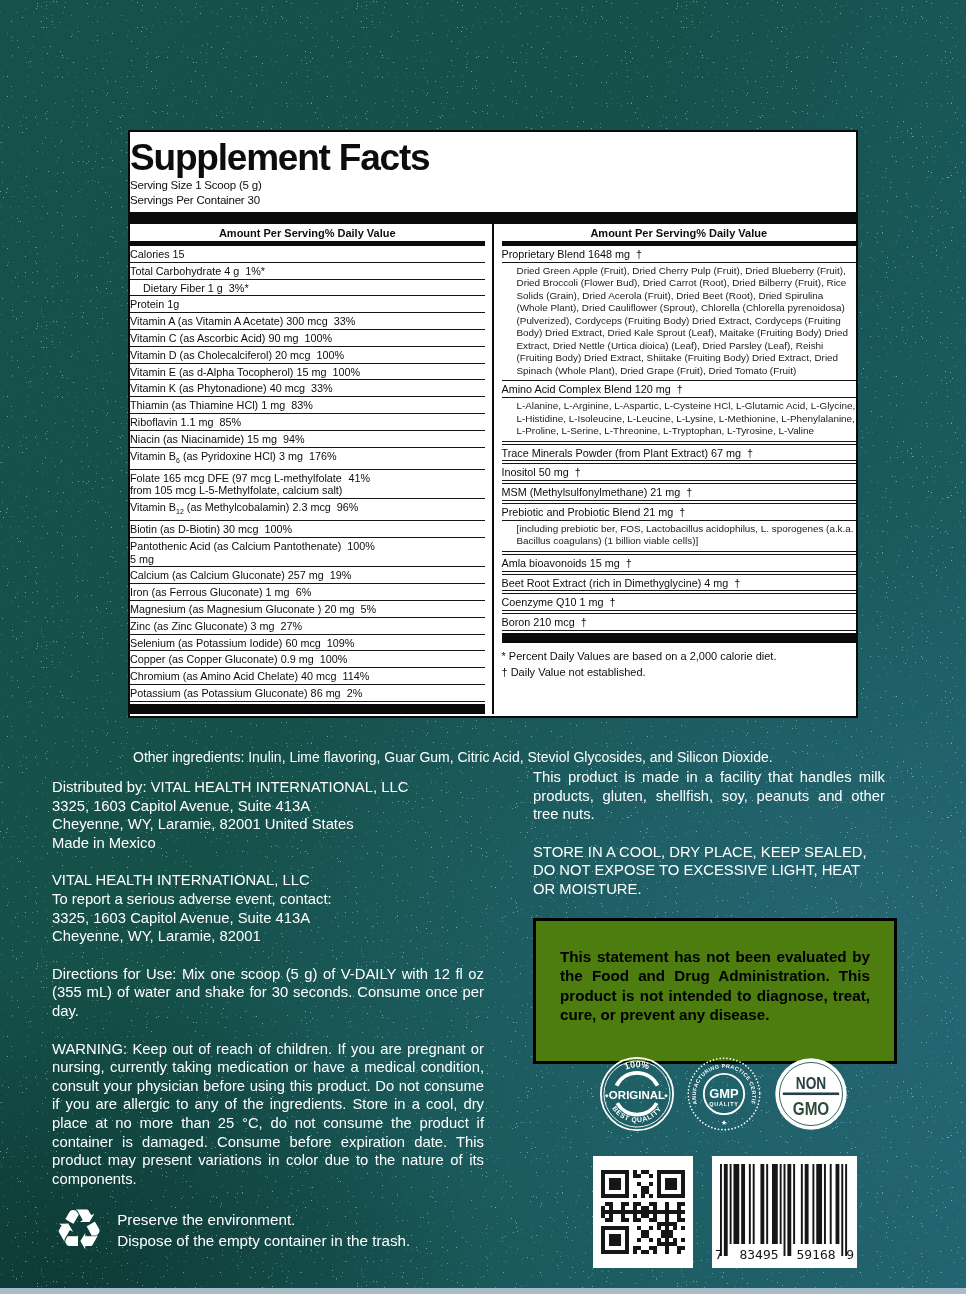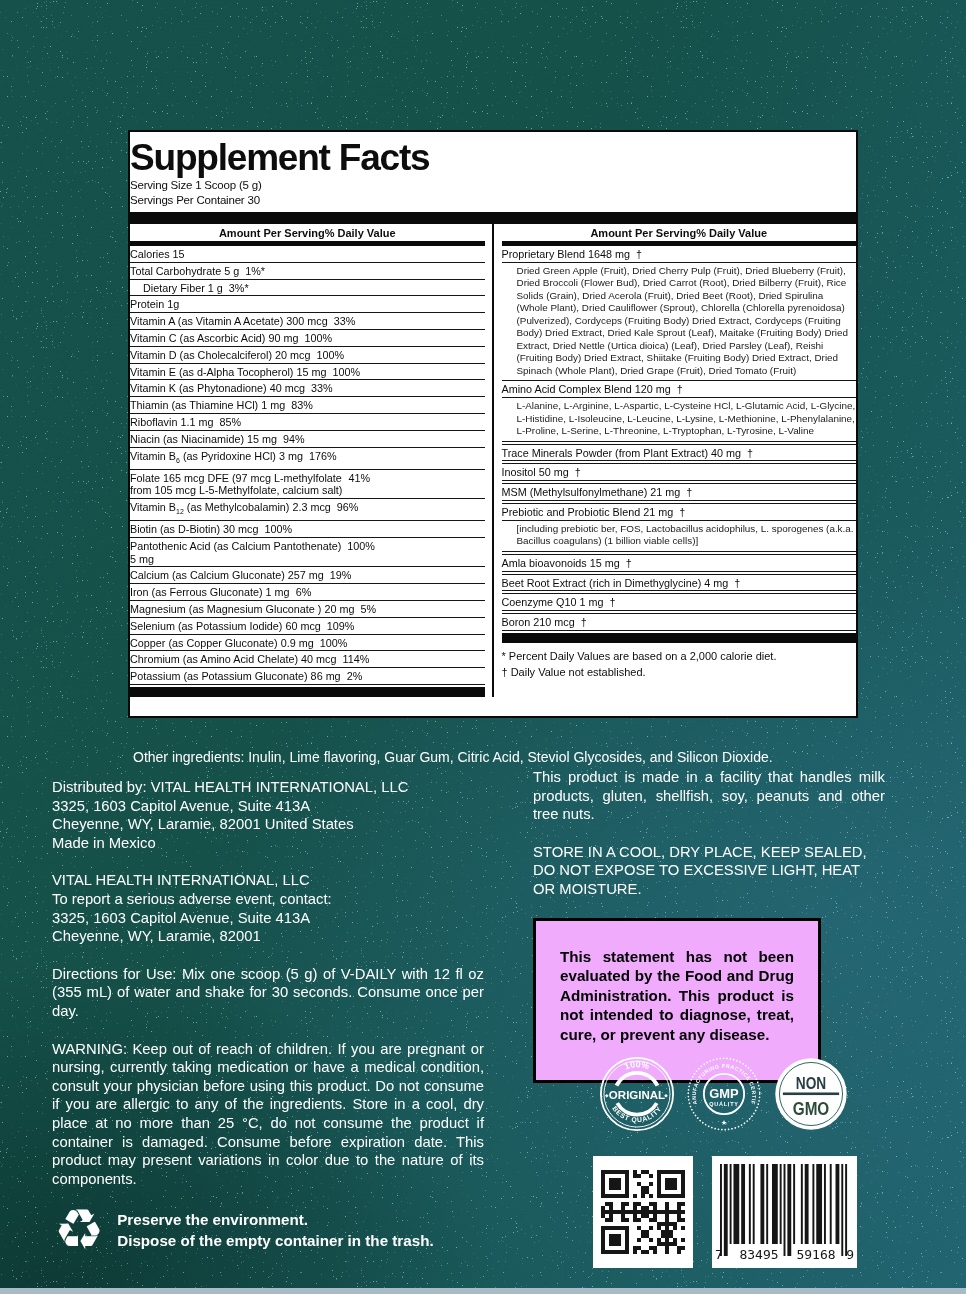--- a/index.html
+++ b/index.html
@@ -39,32 +39,32 @@
   .foot div{margin-bottom:3px}
 
   
   .other{position:absolute;left:133px;top:734px;width:724px;color:#fff;font-size:14px;line-height:18px}
   .linfo{position:absolute;left:52px;top:778px;width:432px;color:#fff;font-size:14.8px;line-height:18.6px}
   .blk{margin-bottom:19px}
   .bold{font-weight:normal}
   .just{text-align:justify}
   .rinfo{position:absolute;left:533px;top:768px;width:352px;color:#fff;font-size:14.8px;line-height:18.6px}
   .rblk{margin-bottom:19px}
-  .fda{margin-top:18px;background:#f0abfc;border:3px solid #000;color:#000;font-weight:bold;
-       padding:26px 24px 36px;text-align:justify;font-size:15.2px;line-height:19.5px;box-sizing:border-box;width:288px}
+  .fda{margin-top:18px;background:#4d7c0f;border:3px solid #000;color:#000;font-weight:bold;
+       padding:26px 24px 36px;text-align:justify;font-size:15.2px;line-height:19.5px;box-sizing:border-box;width:364px}
 
   
   .badges{position:absolute;left:599px;top:1056px;display:flex;gap:11px}
   .badge{width:76px;height:76px}
   .codes{position:absolute;left:593px;top:1156px;display:flex;gap:19px}
   .qr{width:100px;height:112px;background:#fff}
   .bc{width:145px;height:112px;background:#fff}
   .recycle{position:absolute;left:54px;top:1200px;display:flex;gap:13px;color:#fff;align-items:center}
   .recycle .glyph{font-size:56px;line-height:60px;font-family:"DejaVu Sans",sans-serif}
-  .recycle .txt{font-size:15.2px;line-height:21px;font-weight:bold}
+  .recycle .txt{font-size:15.2px;line-height:21px;font-weight:normal}
   .strip{position:absolute;left:0;bottom:0;width:100%;height:6px;background:#a9bbc6;z-index:2}
 </style>
 </head>
 <body>
 
 <svg class="noise" width="966" height="1294">
   <filter id="sp">
     <feTurbulence type="fractalNoise" baseFrequency="0.8" numOctaves="2" seed="7"></feTurbulence>
     <feColorMatrix type="matrix" values="0 0 0 0 0.55  0 0 0 0 0.85  0 0 0 0 0.95  0 0 0 14 -10.5"></feColorMatrix>
   </filter>
@@ -84,21 +84,21 @@
           <span>Amount Per Serving</span>
           <span>% Daily Value</span>
         </div>
         <div class="bar-mid"></div>
         <div>
             <div class="row">
               <span class="lab">Calories 15</span>
               <span class="val"></span>
             </div>
             <div class="row">
-              <span class="lab">Total Carbohydrate 5 g</span>
+              <span class="lab">Total Carbohydrate 4 g</span>
               <span class="val">1%*</span>
             </div>
             <div class="row indent">
               <span class="lab">Dietary Fiber 1 g</span>
               <span class="val">3%*</span>
             </div>
             <div class="row">
               <span class="lab">Protein 1g</span>
               <span class="val"></span>
             </div>
@@ -158,20 +158,24 @@
               <span class="lab">Calcium (as Calcium Gluconate) 257 mg</span>
               <span class="val">19%</span>
             </div>
             <div class="row">
               <span class="lab">Iron (as Ferrous Gluconate) 1 mg</span>
               <span class="val">6%</span>
             </div>
             <div class="row">
               <span class="lab">Magnesium (as Magnesium Gluconate ) 20 mg</span>
               <span class="val">5%</span>
+            </div>
+            <div class="row">
+              <span class="lab">Zinc (as Zinc Gluconate) 3 mg</span>
+              <span class="val">27%</span>
             </div>
             <div class="row">
               <span class="lab">Selenium (as Potassium Iodide) 60 mcg</span>
               <span class="val">109%</span>
             </div>
             <div class="row">
               <span class="lab">Copper (as Copper Gluconate) 0.9 mg</span>
               <span class="val">100%</span>
             </div>
             <div class="row">
@@ -197,21 +201,21 @@
               <span class="lab">Proprietary Blend 1648 mg</span>
               <span class="val">†</span>
             </div>
             <div class="desc">Dried Green Apple (Fruit), Dried Cherry Pulp (Fruit), Dried Blueberry (Fruit), Dried Broccoli (Flower Bud), Dried Carrot (Root), Dried Bilberry (Fruit), Rice Solids (Grain), Dried Acerola (Fruit), Dried Beet (Root), Dried Spirulina (Whole Plant), Dried Cauliflower (Sprout), Chlorella (Chlorella pyrenoidosa) (Pulverized), Cordyceps (Fruiting Body) Dried Extract, Cordyceps (Fruiting Body) Dried Extract, Dried Kale Sprout (Leaf), Maitake (Fruiting Body) Dried Extract, Dried Nettle (Urtica dioica) (Leaf), Dried Parsley (Leaf), Reishi (Fruiting Body) Dried Extract, Shiitake (Fruiting Body) Dried Extract, Dried Spinach (Whole Plant), Dried Grape (Fruit), Dried Tomato (Fruit)</div>
             <div class="row">
               <span class="lab">Amino Acid Complex Blend 120 mg</span>
               <span class="val">†</span>
             </div>
             <div class="desc">L-Alanine, L-Arginine, L-Aspartic, L-Cysteine HCl, L-Glutamic Acid, L-Glycine, L-Histidine, L-Isoleucine, L-Leucine, L-Lysine, L-Methionine, L-Phenylalanine, L-Proline, L-Serine, L-Threonine, L-Tryptophan, L-Tyrosine, L-Valine</div>
             <div class="row item">
-              <span class="lab">Trace Minerals Powder (from Plant Extract) 40 mg</span>
+              <span class="lab">Trace Minerals Powder (from Plant Extract) 67 mg</span>
               <span class="val">†</span>
             </div>
             <div class="row item">
               <span class="lab">Inositol 50 mg</span>
               <span class="val">†</span>
             </div>
             <div class="row item">
               <span class="lab">MSM (Methylsulfonylmethane) 21 mg</span>
               <span class="val">†</span>
             </div>

